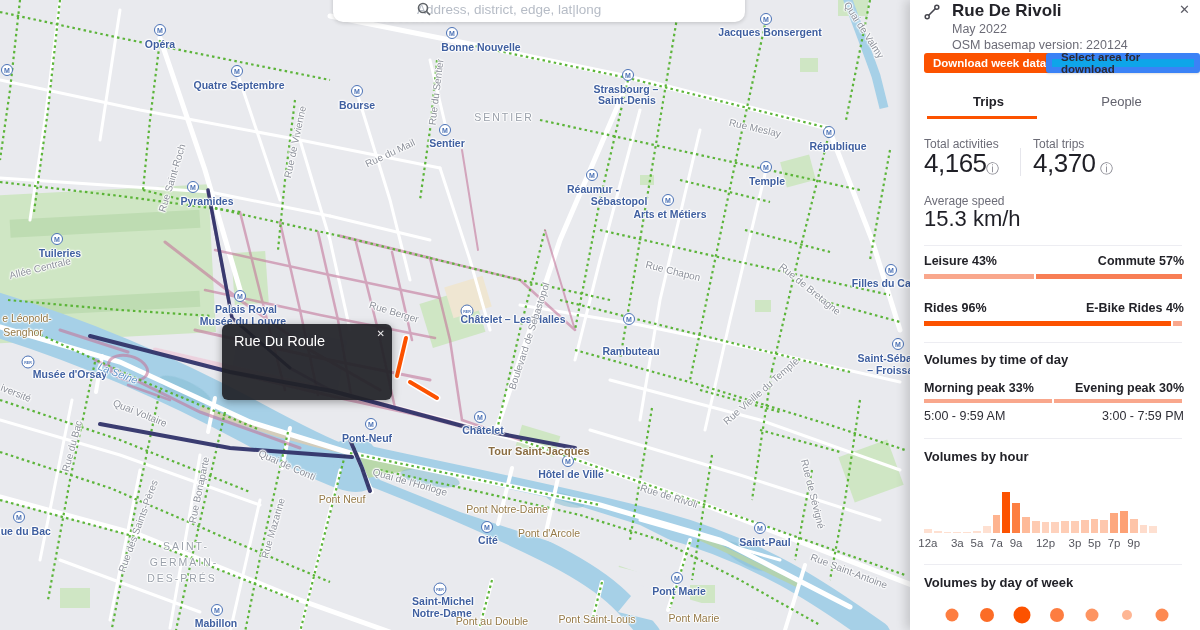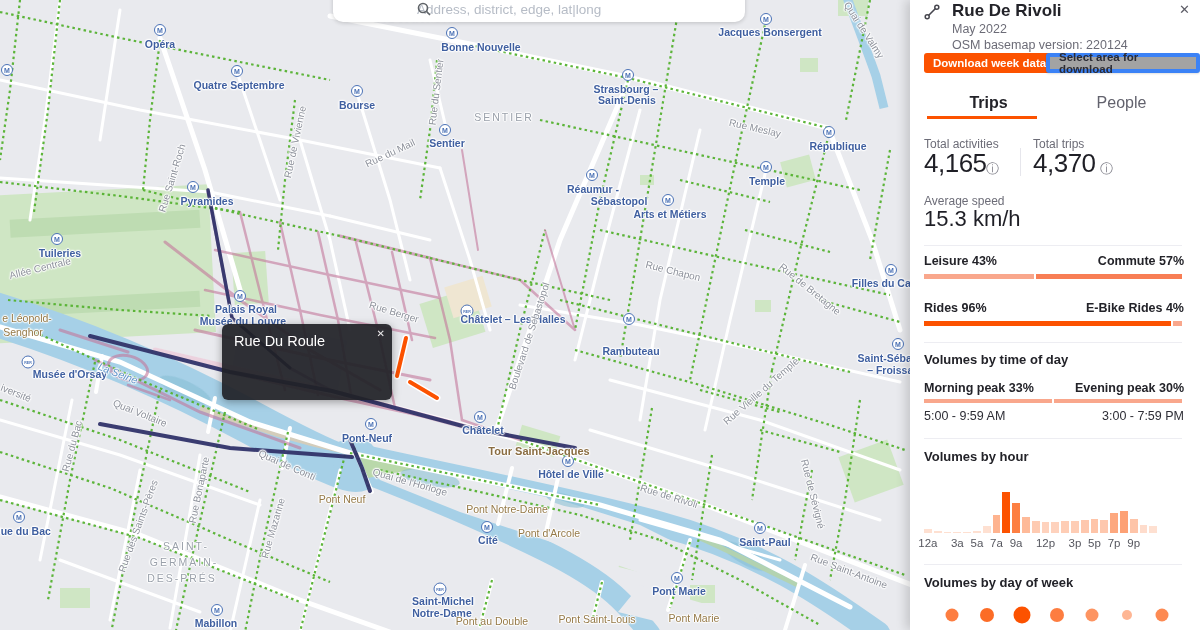--- a/index.html
+++ b/index.html
@@ -47,22 +47,22 @@
              box-shadow:-4px 0 10px rgba(0,0,0,.16); z-index:40; }
   .abs { position:absolute; }
   #sb-title { left:42px; top:1px; font-size:17px; font-weight:600; color:#232329; }
   #sb-sub   { left:42px; top:22px; font-size:12.5px; color:#6c6c77; }
   #sb-base  { left:42px; top:38px; font-size:12.5px; color:#6c6c77; }
   #sb-close { right:10px; top:2px; font-size:13px; color:#5c5c66; cursor:pointer; }
   #edge-ic  { left:14px; top:4px; }
   .btn { position:absolute; top:53px; height:20px; border-radius:3px; font-size:11.5px; font-weight:700;
          display:flex; align-items:center; justify-content:center; cursor:pointer; padding:0 9px; }
   #btn-dl  { left:14px; background:#FC5200; color:#fff; }
-  #btn-sel { left:136px; background:#a3a3a3; color:#2b2b33; border:4px solid #3b82f6; box-shadow:0 1px 2px rgba(0,0,0,.12); }
-  .tab { position:absolute; top:94px; width:129px; text-align:center; font-size:16px; cursor:pointer; }
+  #btn-sel { left:136px; background:#0ea5e9; color:#2b2b33; border:6px solid #3b82f6; box-shadow:0 1px 2px rgba(0,0,0,.12); }
+  .tab { position:absolute; top:94px; width:129px; text-align:center; font-size:13px; cursor:pointer; }
   #tab-trips  { left:14px; color:#232329; font-weight:600; }
   #tab-people { left:147px; color:#62626d; }
   #tab-underline { left:17px; top:116px; width:110px; height:2.5px; background:#FC5200; }
   .stat-lab { font-size:12px; color:#6c6c77; }
   .stat-val { font-size:26px; color:#1f1f26; letter-spacing:-.5px; }
   .info-ic { font-size:13px; color:#83838c; cursor:pointer; font-weight:400; }
   #stat-div { left:110px; top:148px; width:1px; height:28px; background:#e6e6ec; }
   .divider { position:absolute; left:14px; width:258px; height:1px; background:#ededf2; }
   .split-lab-l { left:14px; font-size:12.5px; font-weight:700; color:#232329; }
   .split-lab-r { right:16px; font-size:12.5px; font-weight:700; color:#232329; }

